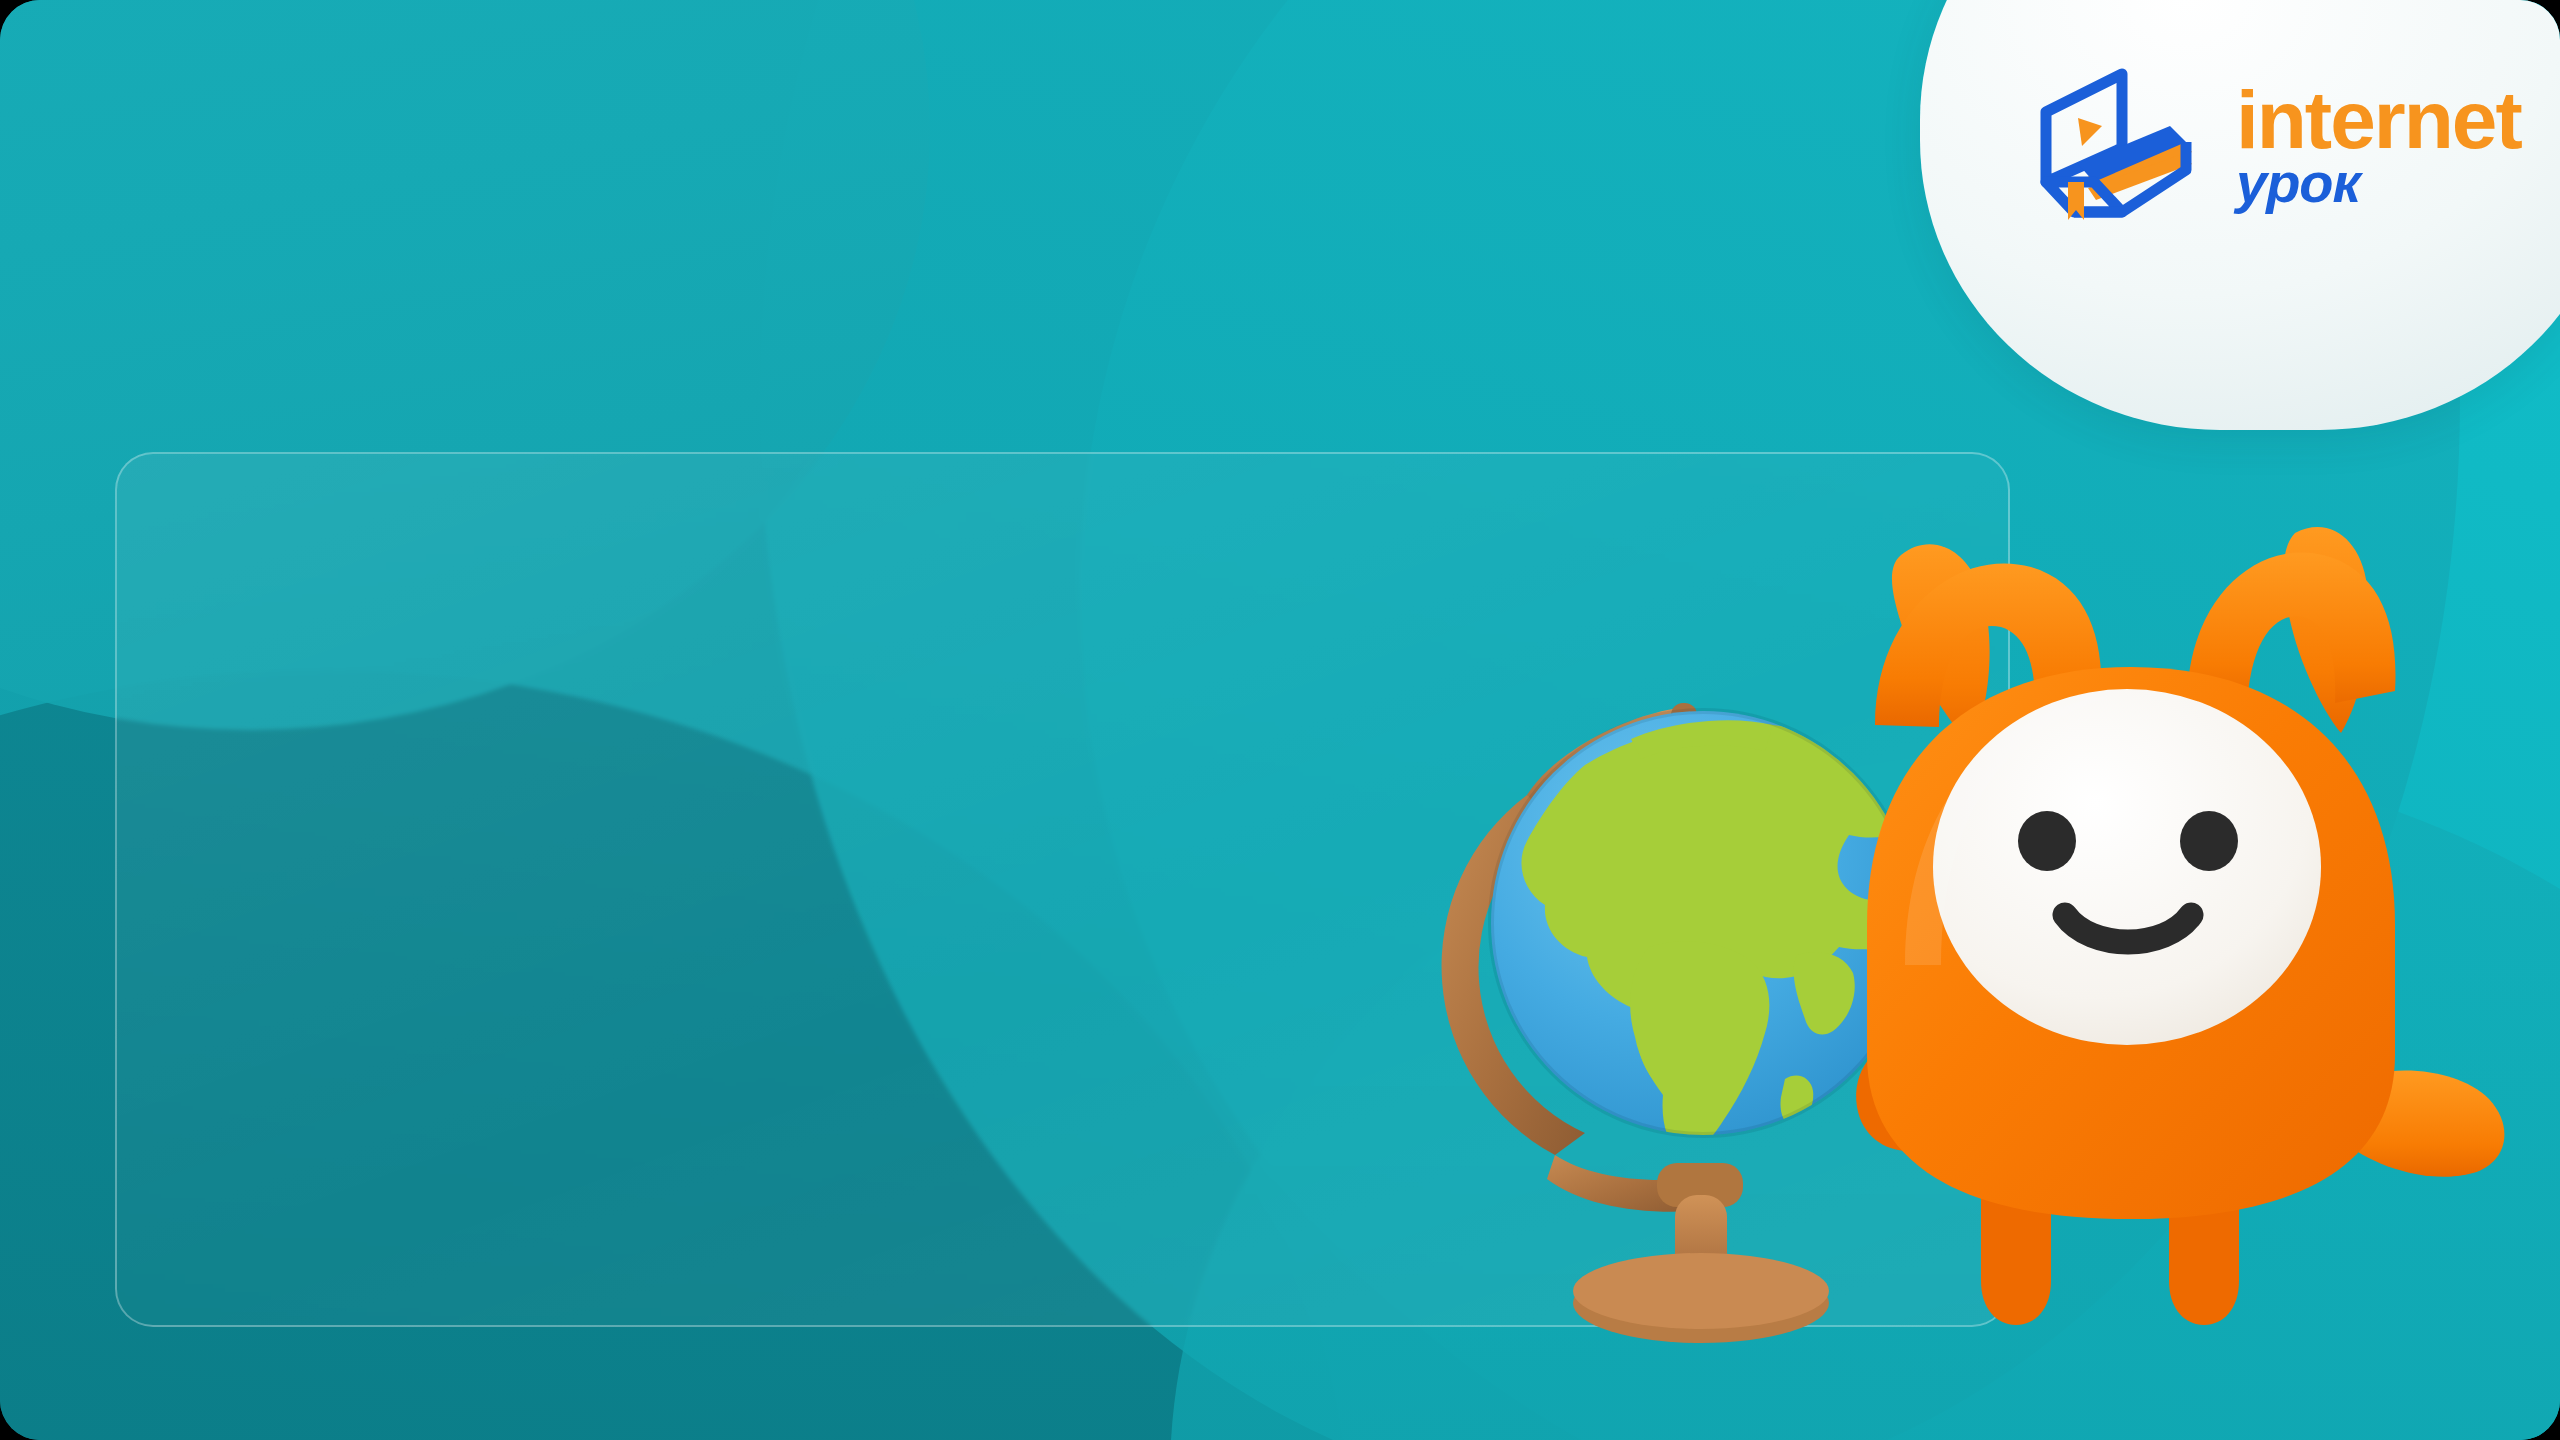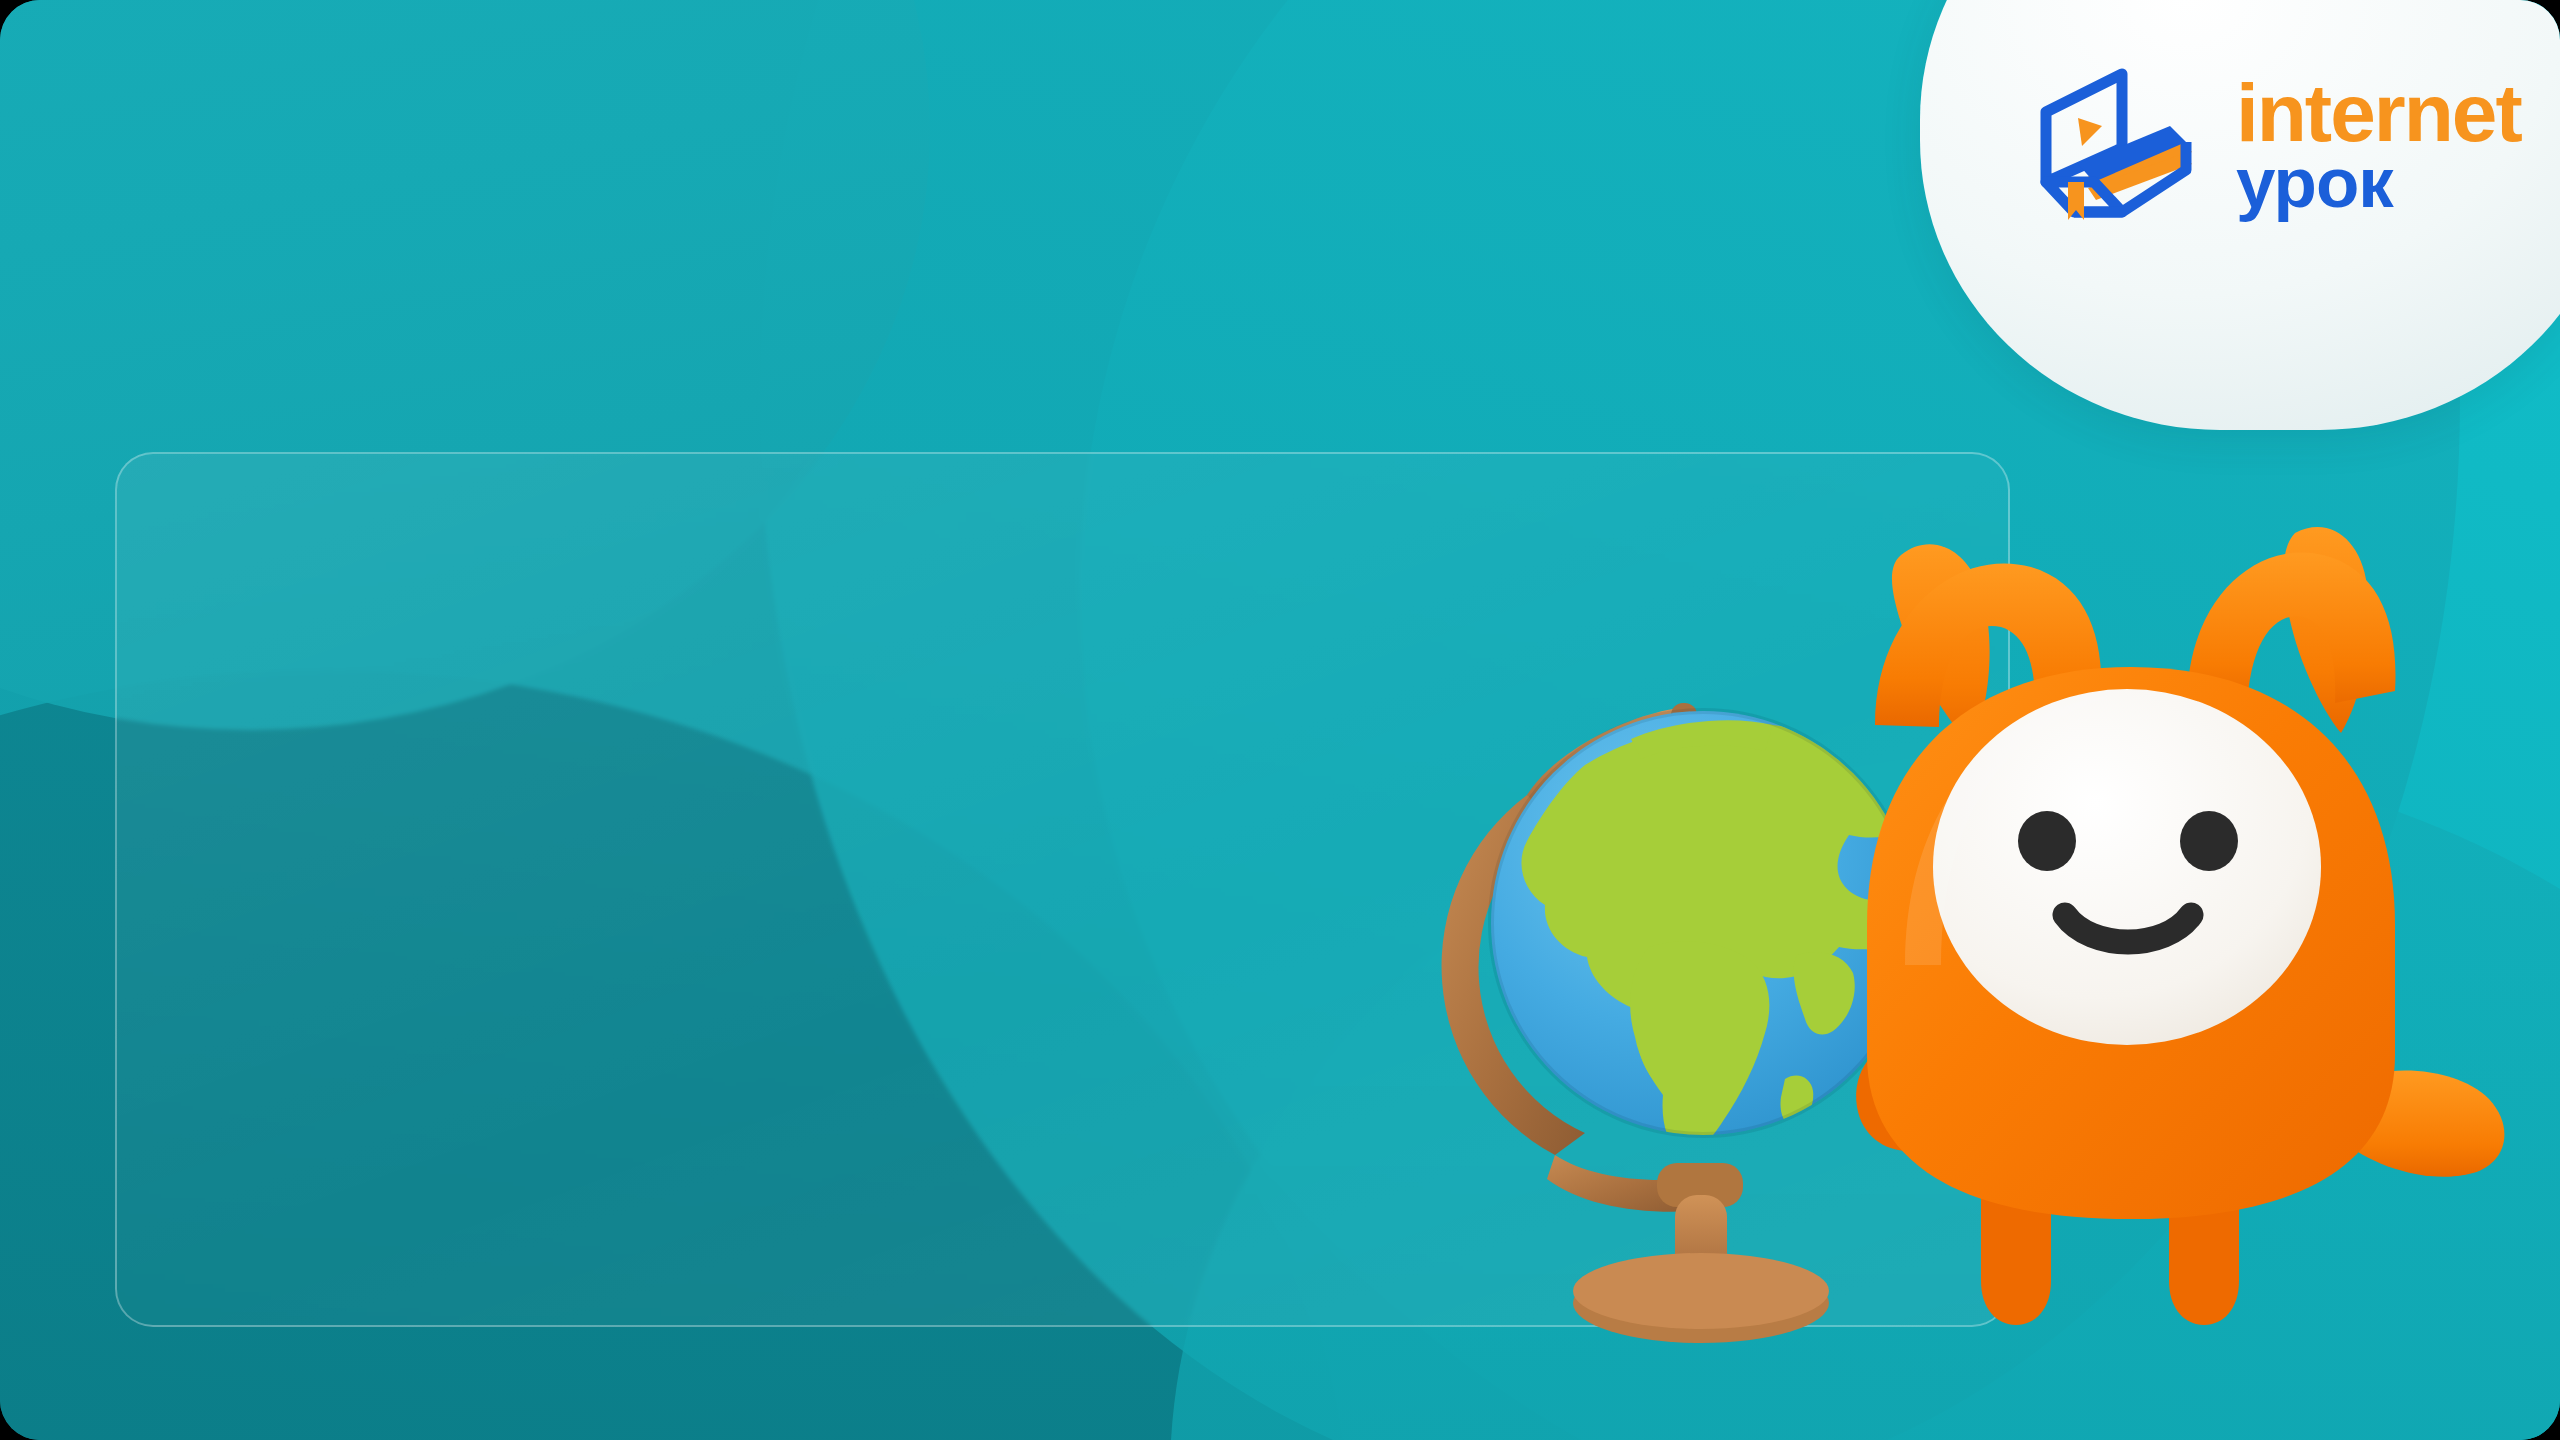--- a/index.html
+++ b/index.html
@@ -101,21 +101,21 @@
     position:absolute;
     left:110px; top:230px;
     display:flex; align-items:center; gap:34px;
   }
   .logo-mark { width:172px; height:170px; flex:none; }
   .logo-words { display:flex; flex-direction:column; line-height:.92; }
   .logo-internet {
     color:#F7941E; font-size:82px; font-weight:bold; letter-spacing:-2px;
   }
   .logo-urok {
-    color:#1B5FD9; font-size:71px; font-weight:bold; letter-spacing:-1px;
+    color:#1B5FD9; font-size:56px; font-weight:bold; letter-spacing:-1px;font-style:italic;
   }
 
   
   .globe-wrap { position:absolute; left:1435px; top:655px; width:540px; height:720px; }
 
   
   .mascot-wrap { position:absolute; left:1735px; top:495px; width:790px; height:830px; }
 </style>
 </head>
 <body>

